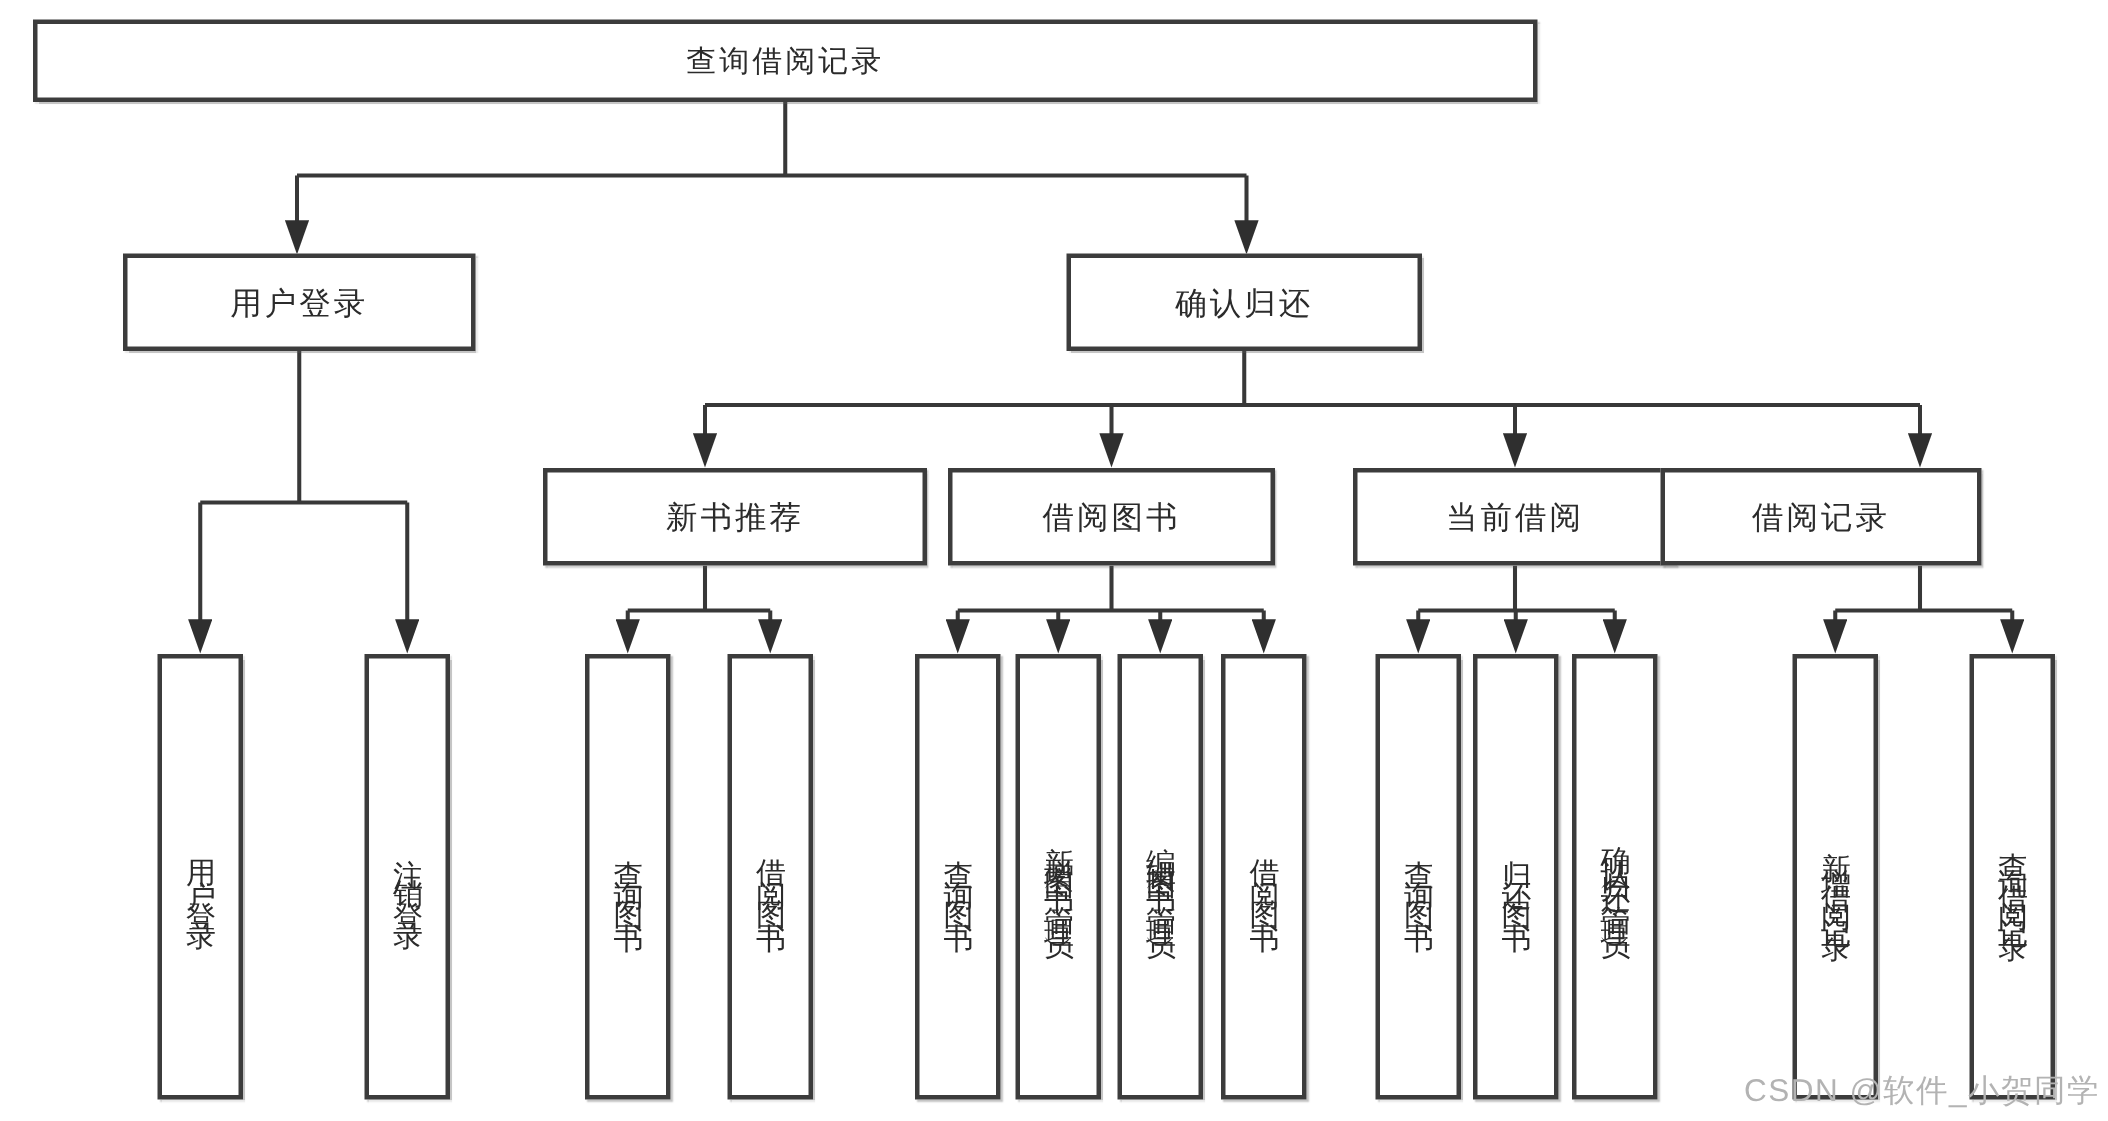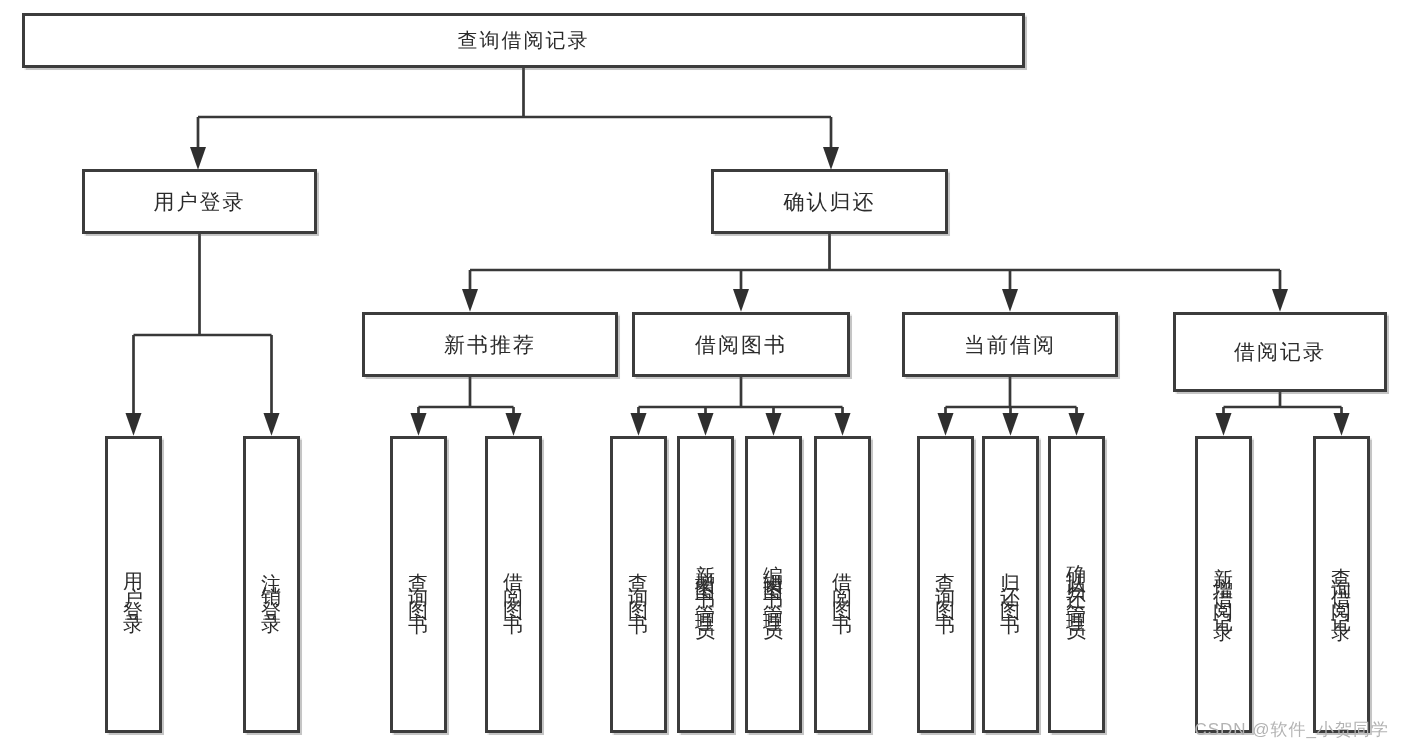--- a/index.html
+++ b/index.html
@@ -17,22 +17,22 @@
   .hlabel{font-size:21px;letter-spacing:2px;white-space:nowrap;}
   .root .hlabel{font-size:20px;}
   .leaf span{
     writing-mode:vertical-rl;text-orientation:mixed;
     font-size:20px;line-height:1;white-space:nowrap;
   }
   .ls4 span{letter-spacing:14px;}
   .ls6 span{letter-spacing:11px;}
   .ls9 span{letter-spacing:8px;}
   .watermark{
-    position:absolute;right:16px;bottom:6px;
-    font-size:17px;color:#b3b3b3;letter-spacing:1px;white-space:nowrap;
+    position:absolute;right:5px;bottom:6px;
+    font-size:21px;color:#b3b3b3;letter-spacing:1px;white-space:nowrap;
   }
 </style>
 </head>
 <body>
 
 <div class="stage">
 
   <svg class="wires" width="1405" height="747" viewBox="0 0 1405 747">
     <defs>
       <marker id="ah" viewBox="0 0 10 10" refX="7.5" refY="5" markerWidth="8.5" markerHeight="6" orient="auto" preserveAspectRatio="none">
@@ -89,21 +89,21 @@
 
   <div class="node" style="left:362px;top:312px;width:256px;height:65px">
     <span class="hlabel">新书推荐</span>
   </div>
   <div class="node" style="left:632px;top:312px;width:218px;height:65px">
     <span class="hlabel">借阅图书</span>
   </div>
   <div class="node" style="left:902px;top:312px;width:216px;height:65px">
     <span class="hlabel">当前借阅</span>
   </div>
-  <div class="node" style="left:1173px;top:312px;width:214px;height:80px">
+  <div class="node" style="left:1107px;top:312px;width:214px;height:65px">
     <span class="hlabel">借阅记录</span>
   </div>
 
   <div class="node leaf ls4" style="left:105px;top:436px;width:57px;height:297px">
     <span>用户登录</span>
   </div>
   <div class="node leaf ls4" style="left:243px;top:436px;width:57px;height:297px">
     <span>注销登录</span>
   </div>
 

